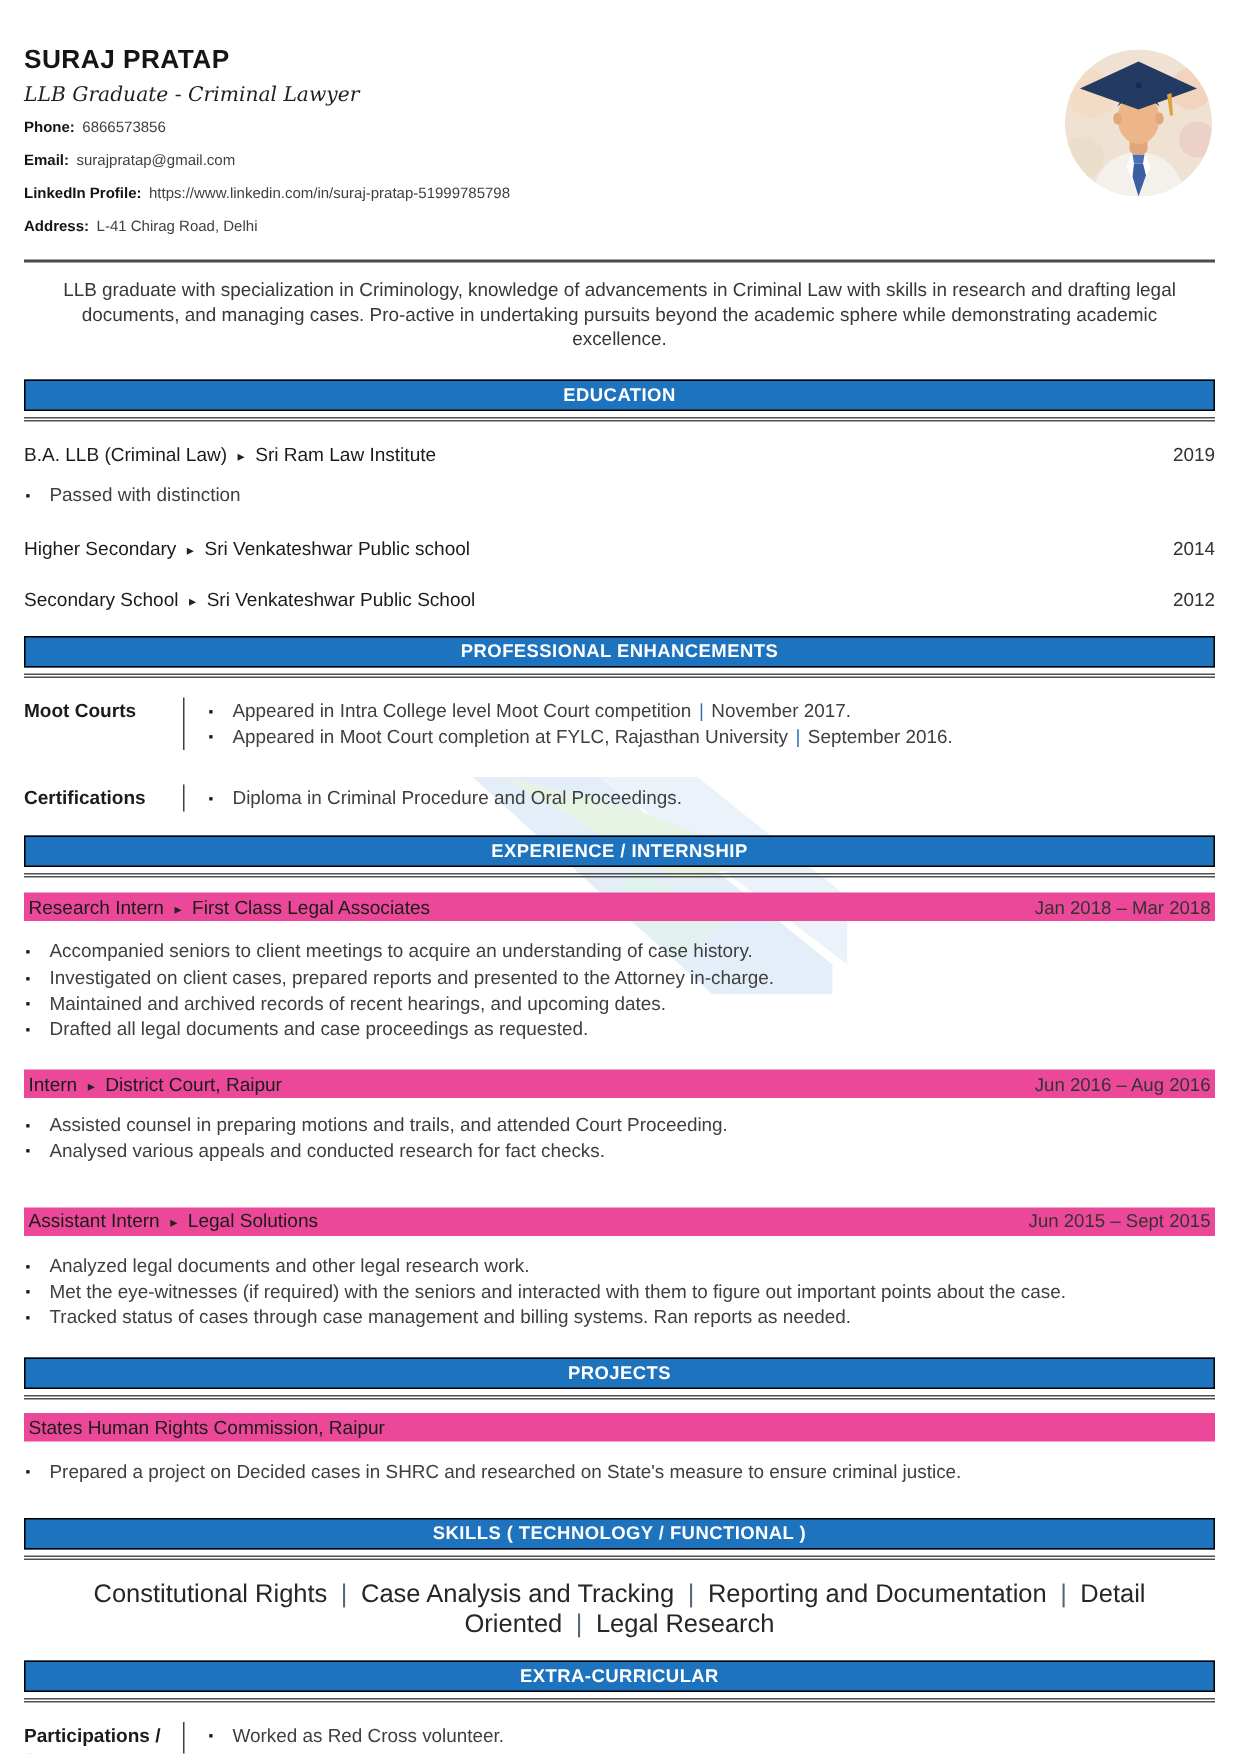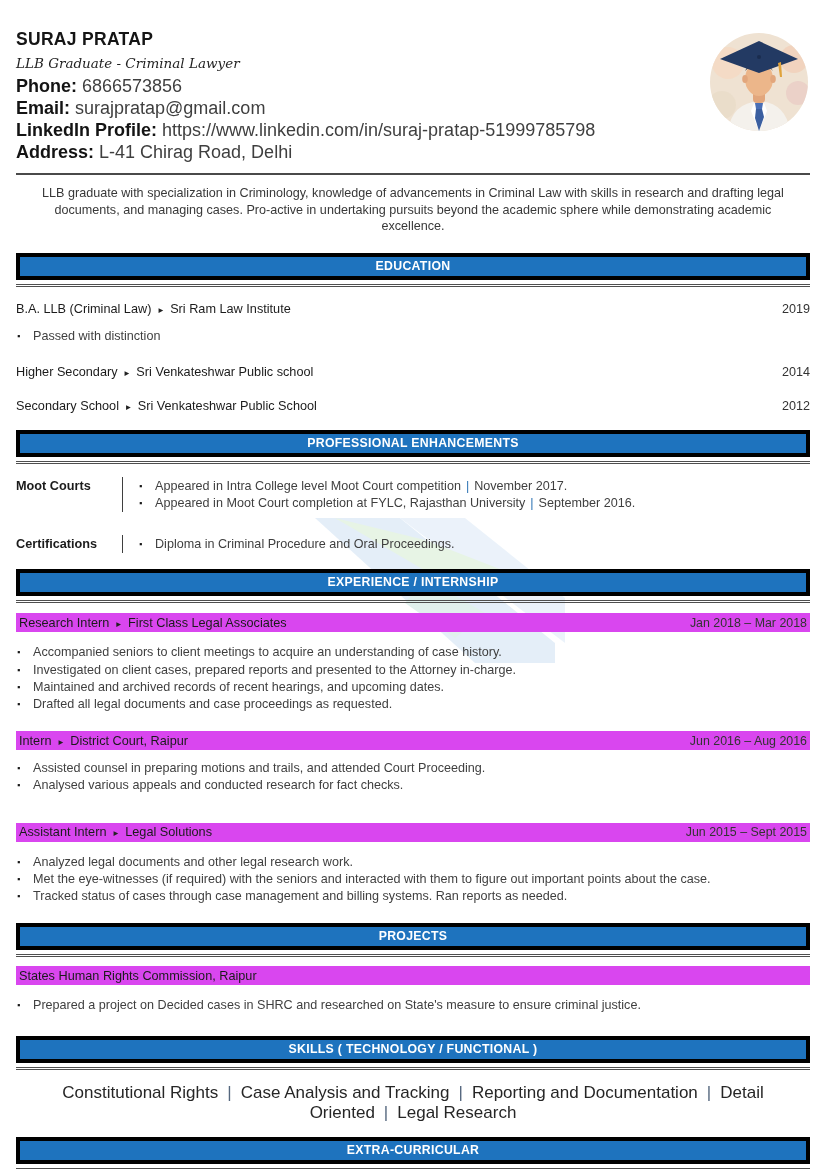--- a/index.html
+++ b/index.html
@@ -4,49 +4,49 @@
 <style>
   html,body{margin:0;padding:0;}
   body{
     width:826px;height:1169px;background:#ffffff;position:relative;overflow:hidden;
     font-family:"Liberation Sans",sans-serif;font-size:12.6px;color:#3f3f3f;
   }
   .content{position:relative;z-index:2;padding:0 16px;}
   
   .name{padding-top:29px;font-size:17.5px;font-weight:bold;color:#151515;letter-spacing:.3px;}
   .subtitle{font-family:"DejaVu Serif",serif;font-style:italic;font-size:13.5px;color:#1f1f1f;margin-top:5px;}
-  .contact-line{margin-top:8px;line-height:14px;font-size:18px;}
+  .contact-line{margin-top:8px;line-height:14px;font-size:10px;}
   .contact-label{font-weight:bold;color:#141414;margin-right:5px;}
   .contact-value{color:#3f3f3f;}
   .photo-wrap{position:absolute;top:33px;right:18px;width:98px;height:98px;z-index:3;}
   .header-rule{margin-top:14px;border-top:2px solid #4a4a4a;}
   
   .summary{text-align:center;margin:10px auto 0;width:778px;line-height:16.5px;color:#383838;}
   
-  .section-bar{margin-top:18px;background:#1e73be;border:4px solid #000000;color:#fff;
+  .section-bar{margin-top:18px;background:#1e73be;border:1px solid #000000;color:#fff;
     font-weight:bold;font-size:12.3px;text-align:center;height:19px;line-height:19px;letter-spacing:.3px;}
   .bar-rule{margin-top:4px;border-top:3px double #4f4f4f;}
   
   .edu-row{display:flex;justify-content:space-between;align-items:baseline;margin-top:15px;}
   .row-title{font-weight:normal;color:#1b1b1b;font-size:12.7px;}
   .arrow{font-size:9.5px;margin:0 7px;color:#222;}
   .year{font-weight:normal;color:#333;}
   
   .bullets{margin-top:10px;}
   .bullet{position:relative;padding-left:17px;line-height:17.2px;}
   .bullet::before{content:'▪';position:absolute;left:1px;top:0;font-size:9px;color:#161616;}
   .pipe{color:#2e74b5;margin:0 5px;}
   
   .tc-row{display:flex;margin-top:13px;}
   .tc-label{width:100px;flex:none;font-weight:bold;color:#1b1b1b;line-height:17px;padding-top:1px;font-size:12.7px;}
   .tc-div{width:1px;background:#3f3f3f;margin:0 15px 0 6px;flex:none;align-self:stretch;}
   .tc-bullets{flex:1;}
   .tc-bullets .bullets{margin-top:1px;}
   
-  .job-head{display:flex;justify-content:space-between;align-items:center;background:#d946ef;
+  .job-head{display:flex;justify-content:space-between;align-items:center;background:#ec4899;
     height:19px;padding:0 3px;margin-top:18px;}
   .job-dates{color:#333;font-size:12.4px;}
   
   .skills{text-align:center;margin-top:13px;color:#262626;font-size:17px;}
   .skill-pipe{color:#55677e;margin:0 9px;}
   .watermark{position:absolute;left:305px;top:518px;z-index:1;opacity:.55;}
 </style>
 </head>
 <body>
 

